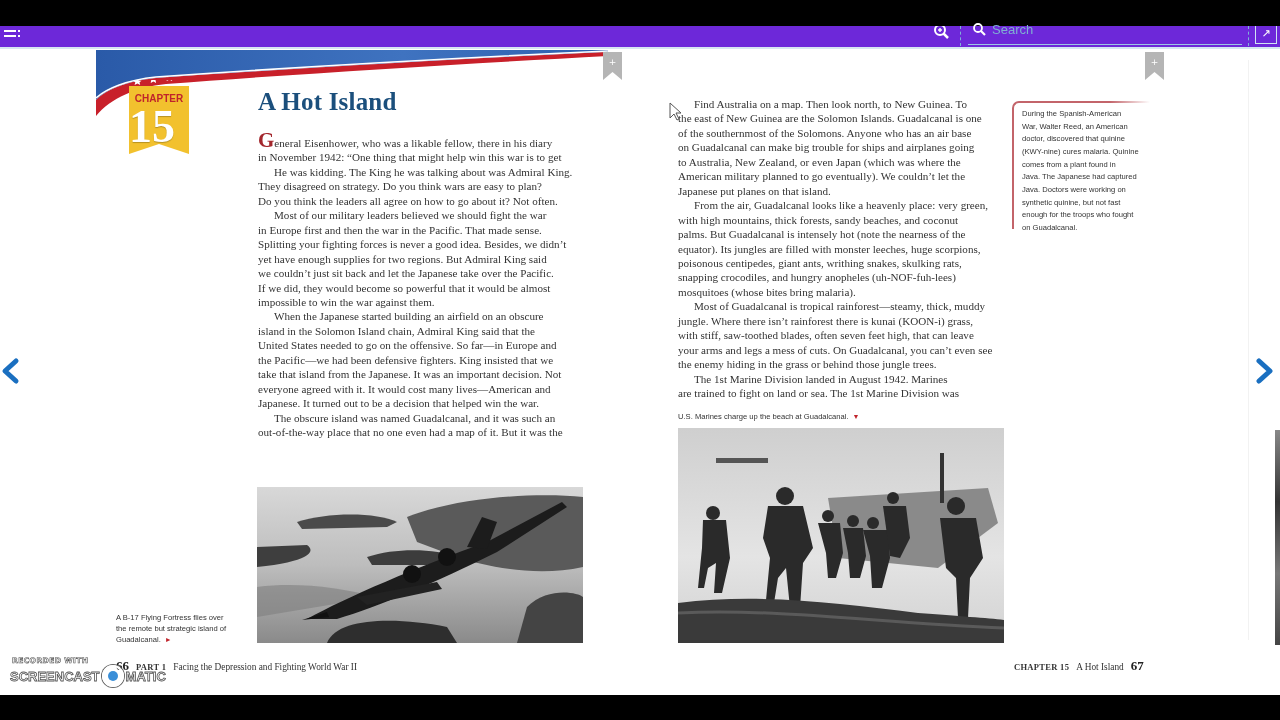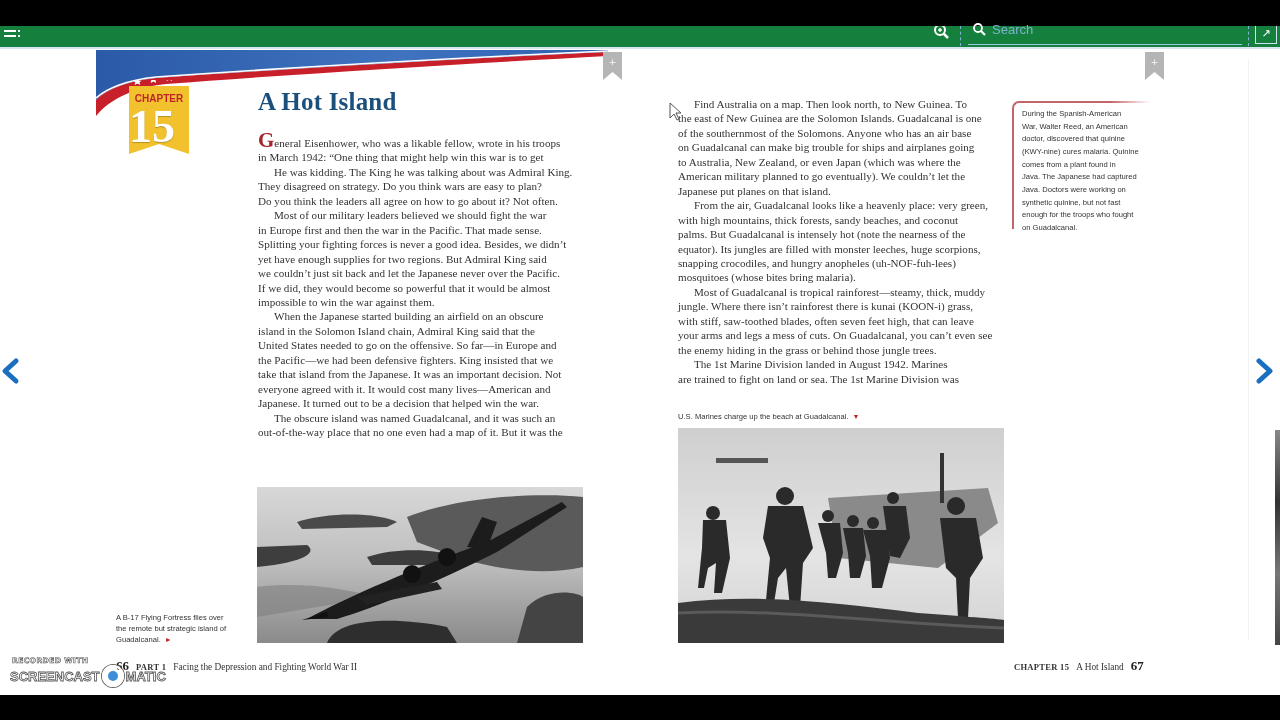--- a/index.html
+++ b/index.html
@@ -1,20 +1,20 @@
 <!DOCTYPE html>
 <html><head>
 <meta charset="utf-8">
 <style>
   * { box-sizing: border-box; margin: 0; padding: 0; }
   html, body { width: 1280px; height: 720px; overflow: hidden; background: #000; }
   body { position: relative; font-family: "Liberation Serif", serif; }
 
   .topblack { position: absolute; left: 0; top: 0; width: 1280px; height: 26px; background: #000; }
-  .toolbar { position: absolute; left: 0; top: 26px; width: 1280px; height: 21px; background: #15803d; }
+  .toolbar { position: absolute; left: 0; top: 26px; width: 1280px; height: 21px; background: #6d28d9; }
   .menu-icon { position: absolute; left: 4px; top: 1px; width: 18px; height: 16px; cursor: pointer; }
   .menu-icon span { position: absolute; left: 0; height: 2px; background: #fff; }
   .zoom-icon { position: absolute; left: 933px; top: 0; width: 18px; height: 16px; cursor: pointer; }
   .tb-divider { position: absolute; top: 0; height: 20px; border-left: 1px dashed #7fb2d6; }
   .search-wrap { position: absolute; left: 968px; top: 0; width: 274px; height: 19px; border-bottom: 1px solid #9cc7e4; }
   .search-icon { position: absolute; left: 4px; top: -3px; width: 16px; height: 16px; }
   .search-input { position: absolute; left: 24px; top: -6px; width: 240px; height: 18px; background: transparent; border: none; color: #cfe3f2; font-family: "Liberation Sans", sans-serif; font-size: 13px; outline: none; }
   .search-input::placeholder { color: #7fb0d2; }
   .fullscreen-btn { position: absolute; left: 1255px; top: 0; width: 22px; height: 18px; border: 1px solid #cfe3f2; border-top: none; color: #fff; font-family: "DejaVu Sans", sans-serif; font-size: 11px; text-align: center; line-height: 16px; cursor: pointer; }
 
@@ -161,30 +161,30 @@
 <div class="bookmark bookmark-right">
   <svg width="19" height="28" viewBox="0 0 19 28">
       <path d="M0,0 H19 V28 L9.5,20 L0,28 Z" fill="#b5b5b5"></path>
       <text x="9.5" y="13" fill="#fff" font-size="9" text-anchor="middle" font-family="DejaVu Sans, sans-serif">+</text>
     </svg>
 </div>
 
 <h1 class="title">A Hot Island</h1>
 
 <div class="body-col col-left">
-  <span class="line"><span class="dropcap">G</span><span>eneral Eisenhower, who was a likable fellow, wrote in his troops</span></span>
-  <span class="line">in March 1942: “One thing that might help win this war is to get</span>
+  <span class="line"><span class="dropcap">G</span><span>eneral Eisenhower, who was a likable fellow, there in his diary</span></span>
+  <span class="line">in November 1942: “One thing that might help win this war is to get</span>
   <span class="line indent">He was kidding. The King he was talking about was Admiral King.</span>
   <span class="line">They disagreed on strategy. Do you think wars are easy to plan?</span>
   <span class="line">Do you think the leaders all agree on how to go about it? Not often.</span>
   <span class="line indent">Most of our military leaders believed we should fight the war</span>
   <span class="line">in Europe first and then the war in the Pacific. That made sense.</span>
   <span class="line">Splitting your fighting forces is never a good idea. Besides, we didn’t</span>
   <span class="line">yet have enough supplies for two regions. But Admiral King said</span>
-  <span class="line">we couldn’t just sit back and let the Japanese never over the Pacific.</span>
+  <span class="line">we couldn’t just sit back and let the Japanese take over the Pacific.</span>
   <span class="line">If we did, they would become so powerful that it would be almost</span>
   <span class="line">impossible to win the war against them.</span>
   <span class="line indent">When the Japanese started building an airfield on an obscure</span>
   <span class="line">island in the Solomon Island chain, Admiral King said that the</span>
   <span class="line">United States needed to go on the offensive. So far—in Europe and</span>
   <span class="line">the Pacific—we had been defensive fighters. King insisted that we</span>
   <span class="line">take that island from the Japanese. It was an important decision. Not</span>
   <span class="line">everyone agreed with it. It would cost many lives—American and</span>
   <span class="line">Japanese. It turned out to be a decision that helped win the war.</span>
   <span class="line indent">The obscure island was named Guadalcanal, and it was such an</span>
@@ -229,20 +229,21 @@
   <span class="line">the east of New Guinea are the Solomon Islands. Guadalcanal is one</span>
   <span class="line">of the southernmost of the Solomons. Anyone who has an air base</span>
   <span class="line">on Guadalcanal can make big trouble for ships and airplanes going</span>
   <span class="line">to Australia, New Zealand, or even Japan (which was where the</span>
   <span class="line">American military planned to go eventually). We couldn’t let the</span>
   <span class="line">Japanese put planes on that island.</span>
   <span class="line indent">From the air, Guadalcanal looks like a heavenly place: very green,</span>
   <span class="line">with high mountains, thick forests, sandy beaches, and coconut</span>
   <span class="line">palms. But Guadalcanal is intensely hot (note the nearness of the</span>
   <span class="line">equator). Its jungles are filled with monster leeches, huge scorpions,</span>
+  <span class="line">poisonous centipedes, giant ants, writhing snakes, skulking rats,</span>
   <span class="line">snapping crocodiles, and hungry anopheles (uh-NOF-fuh-lees)</span>
   <span class="line">mosquitoes (whose bites bring malaria).</span>
   <span class="line indent">Most of Guadalcanal is tropical rainforest—steamy, thick, muddy</span>
   <span class="line">jungle. Where there isn’t rainforest there is kunai (KOON-i) grass,</span>
   <span class="line">with stiff, saw-toothed blades, often seven feet high, that can leave</span>
   <span class="line">your arms and legs a mess of cuts. On Guadalcanal, you can’t even see</span>
   <span class="line">the enemy hiding in the grass or behind those jungle trees.</span>
   <span class="line indent">The 1st Marine Division landed in August 1942. Marines</span>
   <span class="line">are trained to fight on land or sea. The 1st Marine Division was</span>
 </div>

